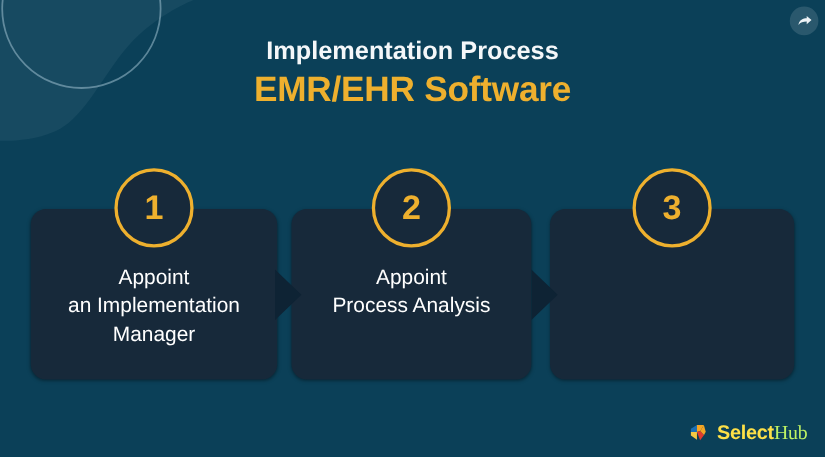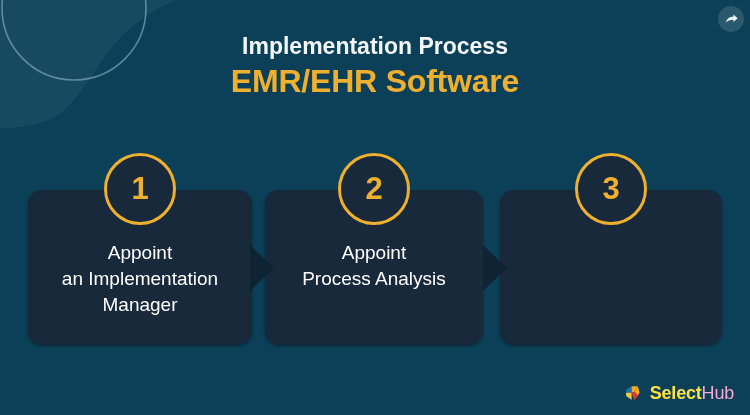--- a/index.html
+++ b/index.html
@@ -139,21 +139,21 @@
     display: flex;
     align-items: center;
     gap: 7px;
   }
   #logo-text {
     font-size: 18px;
     line-height: 20px;
     letter-spacing: -0.2px;
   }
   #logo-select { color: #fde047; font-weight: bold; }
-  #logo-hub { color: #f9a8d4; font-weight: 400; }
+  #logo-hub { color: #bef264; font-weight: 400; font-family: Liberation Serif, serif; }
 </style>
 </head>
 <body>
 
 <div id="slide">
 
   <svg id="bg-decor" viewBox="0 0 750 415" xmlns="http://www.w3.org/2000/svg">
     <rect x="0" y="0" width="750" height="415" fill="#0b4058"></rect>
     <path d="M0,0 L150,0 C150,0 130,28 92,58 C54,88 0,90 0,90 Z" fill="#174a61" opacity="0"></path>
     <path d="M0,0 L176,0 C176,0 150,10 126,32 C100,56 86,92 62,112 C40,130 0,128 0,128 Z" fill="#174a61"></path>

